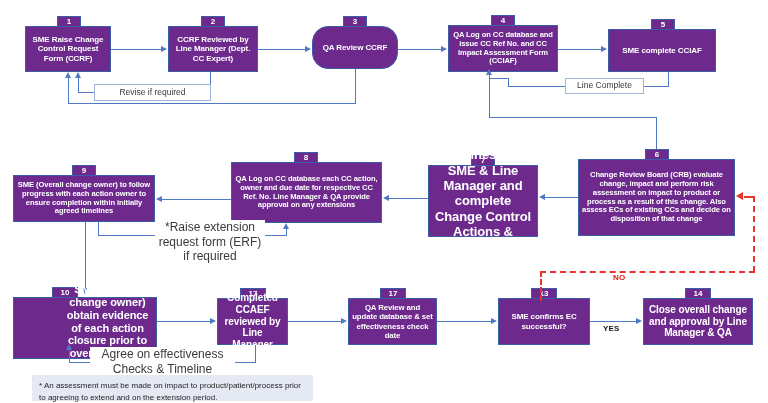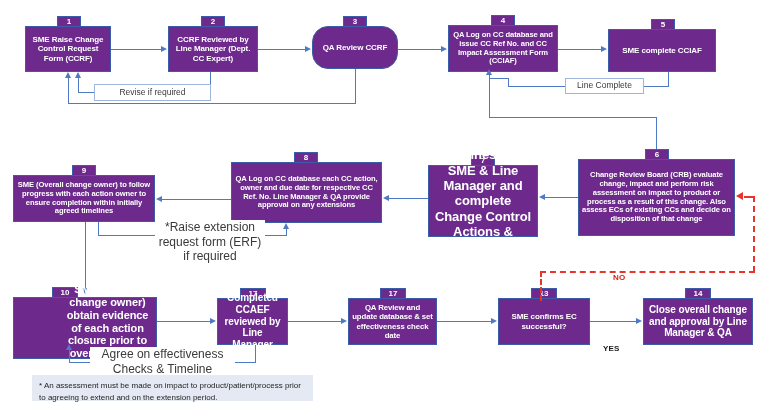--- a/index.html
+++ b/index.html
@@ -271,21 +271,21 @@
   <div class="arrow right" style="left:210px; top:317.5px;"></div>
 
   <div class="ln h" style="left:288px; top:321px; width:53px;"></div>
   <div class="arrow right" style="left:341px; top:317.5px;"></div>
 
   <div class="ln h" style="left:437px; top:321px; width:54px;"></div>
   <div class="arrow right" style="left:491px; top:317.5px;"></div>
 
   <div class="ln h" style="left:590px; top:321px; width:46px;"></div>
   <div class="arrow right" style="left:636px; top:317.5px;"></div>
-  <div class="yn-label" style="left:603px; top:324px;margin-top:20px;">YES</div>
+  <div class="yn-label" style="left:603px; top:324px;">YES</div>
 
   <div class="ln v" style="left:255px; top:345px; width:1px; height:18px;"></div>
   <div class="ln h" style="left:69px; top:362px; width:187px;"></div>
   <div class="ln v" style="left:69px; top:349px; width:1px; height:14px;"></div>
   <div class="arrow up" style="left:65.5px; top:344px;"></div>
   <div class="plain-label" style="left:90px; top:347px; width:145px;">Agree on effectiveness Checks &amp; Timeline</div>
 
   <div class="dash-v" style="left:540px; top:271px; height:30px;"></div>
   <div class="dash-h" style="left:540px; top:271px; width:215px;"></div>
   <div class="dash-v" style="left:753px; top:196px; height:76px;"></div>

